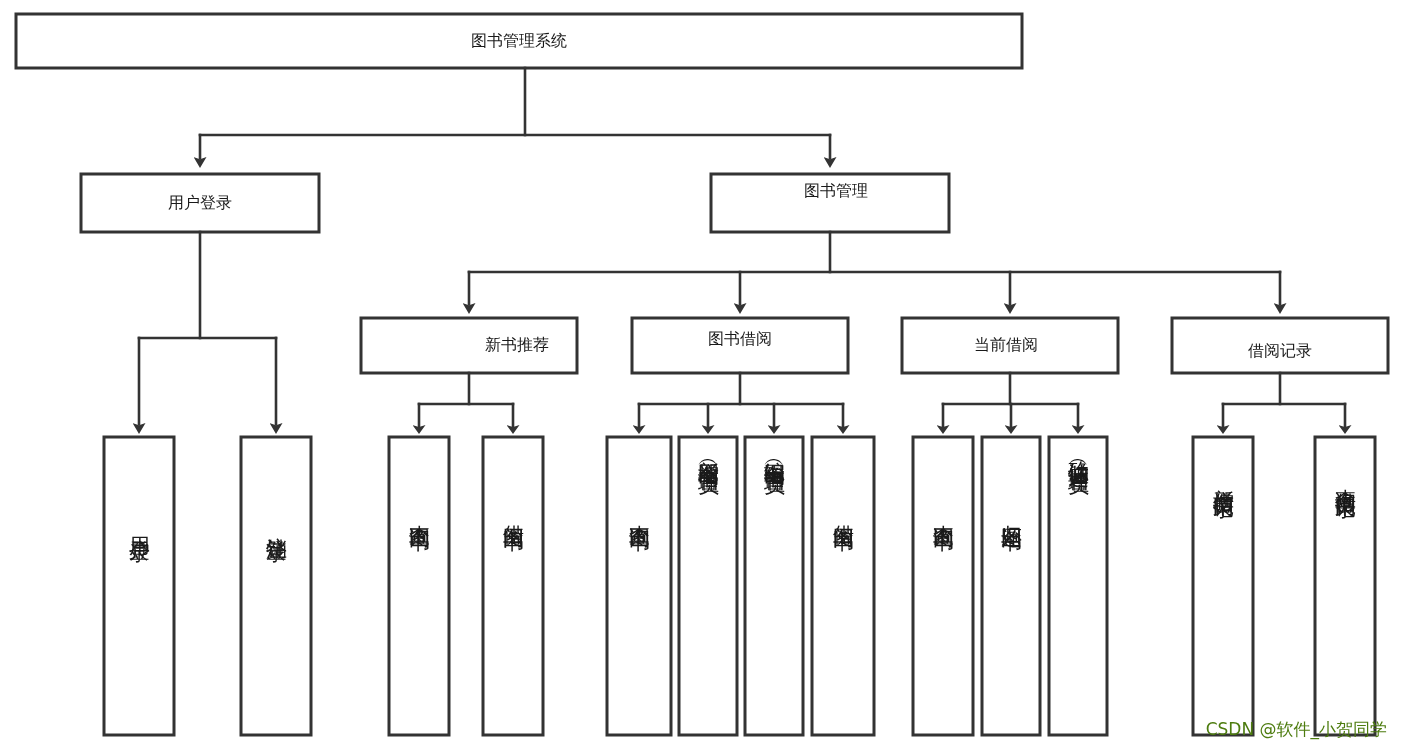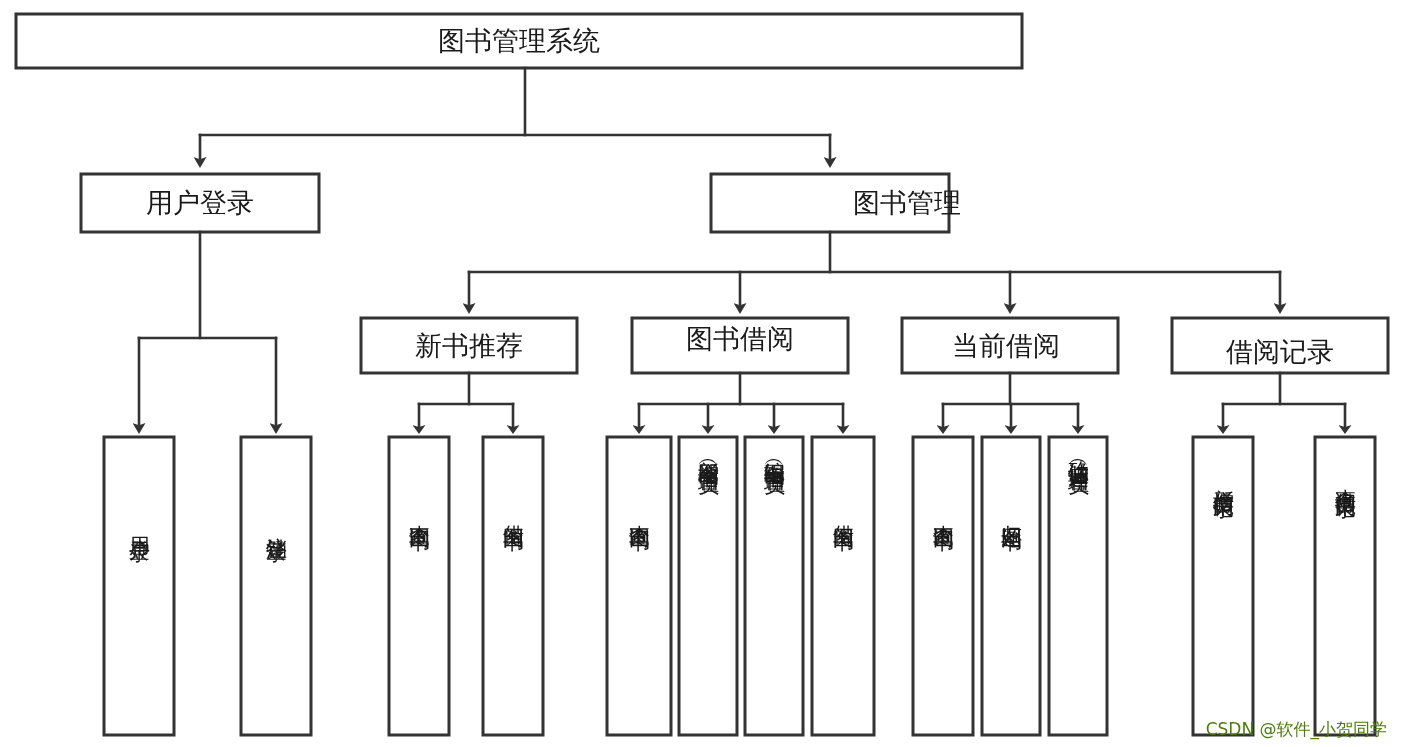--- a/index.html
+++ b/index.html
@@ -59,21 +59,21 @@
   }
   .hlabel-wrap {
     position: absolute;
     display: flex;
     align-items: center;
     justify-content: center;
     pointer-events: none;
   }
   .hlabel-text {
     font-family: "DejaVu Sans", "Liberation Sans", sans-serif;
-    font-size: 27px;
+    font-size: 16px;
     color: #1a1a1a;
     white-space: nowrap;
   }
   .watermark {
     position: absolute;
     right: 18px;
     bottom: 6px;
     font-family: "DejaVu Sans", "Liberation Sans", sans-serif;
     font-size: 17px;
     color: #4d7c0f;
@@ -165,25 +165,25 @@
     <path class="connector" marker-end="url(#arrowNarrow)" d="M1345,404 L1345,426"></path>
   </svg>
 
   <div class="hlabel-wrap" style="left:16px; top:14px; width:1006px; height:54px;">
     <span class="hlabel-text">图书管理系统</span>
   </div>
 
   <div class="hlabel-wrap" style="left:81px; top:174px; width:238px; height:58px;">
     <span class="hlabel-text">用户登录</span>
   </div>
-  <div class="hlabel-wrap" style="left:711px; top:174px; width:250px; height:58px;justify-content:flex-end;">
+  <div class="hlabel-wrap" style="left:711px; top:162px; width:250px; height:58px;">
     <span class="hlabel-text">图书管理</span>
   </div>
 
-  <div class="hlabel-wrap" style="left:361px; top:318px; width:216px; height:55px;">
+  <div class="hlabel-wrap" style="left:361px; top:318px; width:216px; height:55px;padding-left:48px;">
     <span class="hlabel-text">新书推荐</span>
   </div>
   <div class="hlabel-wrap" style="left:632px; top:318px; width:216px; height:42px;">
     <span class="hlabel-text">图书借阅</span>
   </div>
   <div class="hlabel-wrap" style="left:902px; top:318px; width:208px; height:55px;">
     <span class="hlabel-text">当前借阅</span>
   </div>
   <div class="hlabel-wrap" style="left:1172px; top:318px; width:216px; height:67px;">
     <span class="hlabel-text">借阅记录</span>

